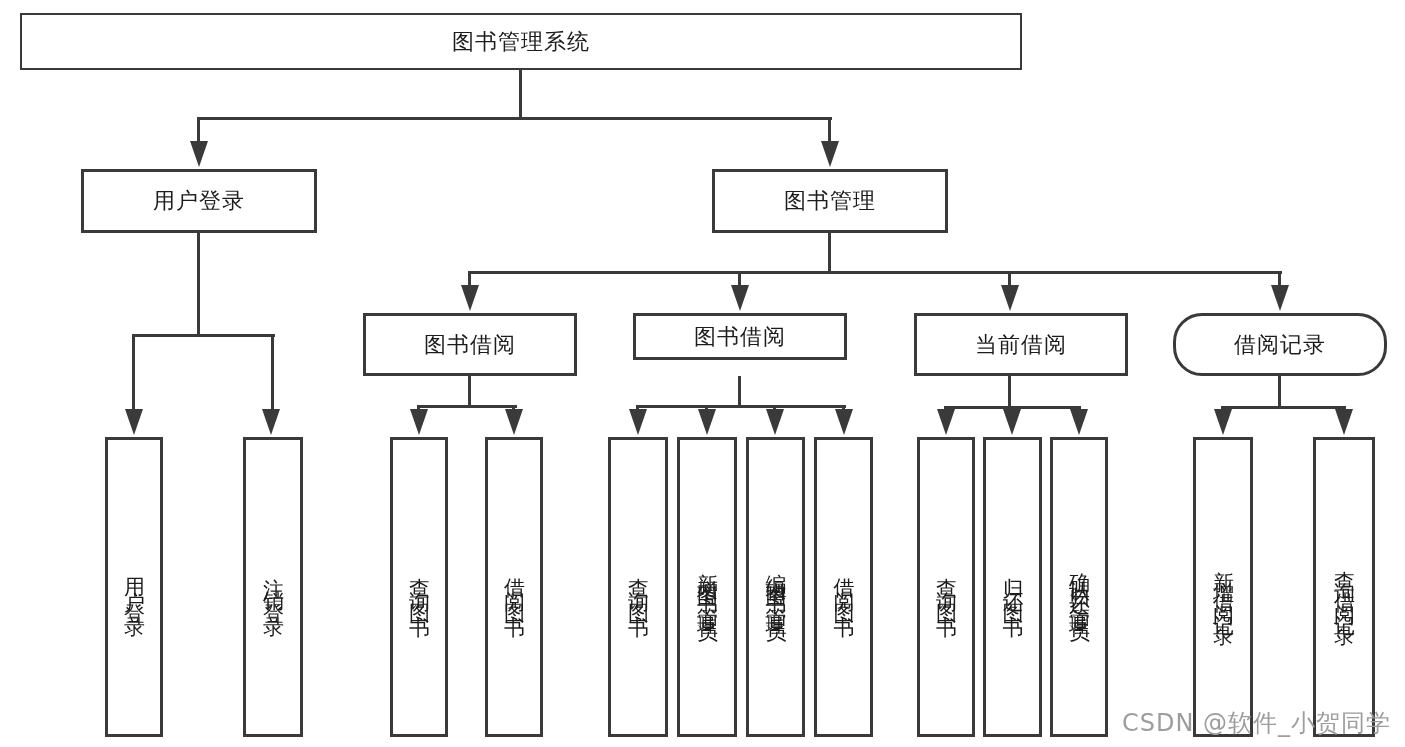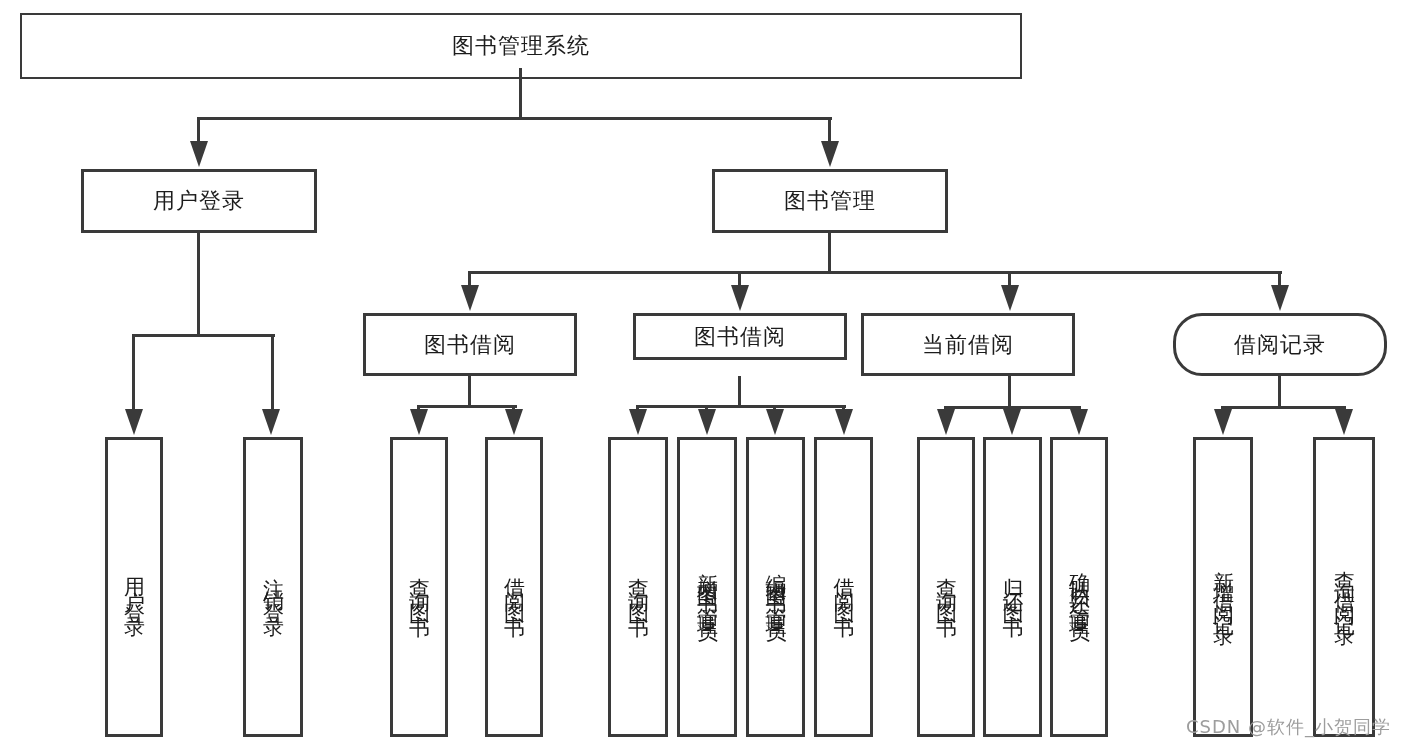--- a/index.html
+++ b/index.html
@@ -36,31 +36,31 @@
   
   .arrow{
     position:absolute;width:0;height:0;
     border-left:9px solid transparent;
     border-right:9px solid transparent;
     border-top:26px solid var(--stroke,#3a3a3a);
   }
   .watermark{
     position:absolute;
     right:14px;bottom:8px;
-    font-size:18px;
+    font-size:24px;
     color:var(--watermark,#9d9d9d);
     letter-spacing:1px;
   }
 </style>
 </head>
 <body>
 
 <div class="canvas">
 
-  <div class="hbox root" style="left:20px;top:13px;width:1002px;height:66px;">
+  <div class="hbox root" style="left:20px;top:13px;width:1002px;height:57px;">
     <span>图书管理系统</span>
   </div>
 
   <div class="line" style="left:519px;top:68px;width:3px;height:52px;"></div>
   <div class="line" style="left:198px;top:117px;width:634px;height:3px;"></div>
   <div class="line" style="left:197px;top:117px;width:3px;height:28px;"></div>
   <div class="line" style="left:828px;top:117px;width:3px;height:28px;"></div>
   <div class="arrow" style="left:190px;top:141px;"></div>
   <div class="arrow" style="left:821px;top:141px;"></div>
 
@@ -88,21 +88,21 @@
   <div class="arrow" style="left:731px;top:285px;"></div>
   <div class="arrow" style="left:1001px;top:285px;"></div>
   <div class="arrow" style="left:1271px;top:285px;"></div>
 
   <div class="hbox" style="left:363px;top:313px;width:214px;height:63px;">
     <span>图书借阅</span>
   </div>
   <div class="hbox" style="left:633px;top:313px;width:214px;height:47px;">
     <span>图书借阅</span>
   </div>
-  <div class="hbox" style="left:861px;top:313px;width:214px;height:63px;align-items:center;">
+  <div class="hbox" style="left:914px;top:313px;width:214px;height:63px;align-items:center;">
     <span>当前借阅</span>
   </div>
   <div class="hbox" style="left:1173px;top:313px;width:214px;height:63px;border-radius:29px;">
     <span>借阅记录</span>
   </div>
 
   <div class="line" style="left:468px;top:376px;width:3px;height:32px;"></div>
   <div class="line" style="left:417px;top:405px;width:100px;height:3px;"></div>
   <div class="line" style="left:417px;top:405px;width:3px;height:8px;"></div>
   <div class="line" style="left:512px;top:405px;width:3px;height:8px;"></div>

